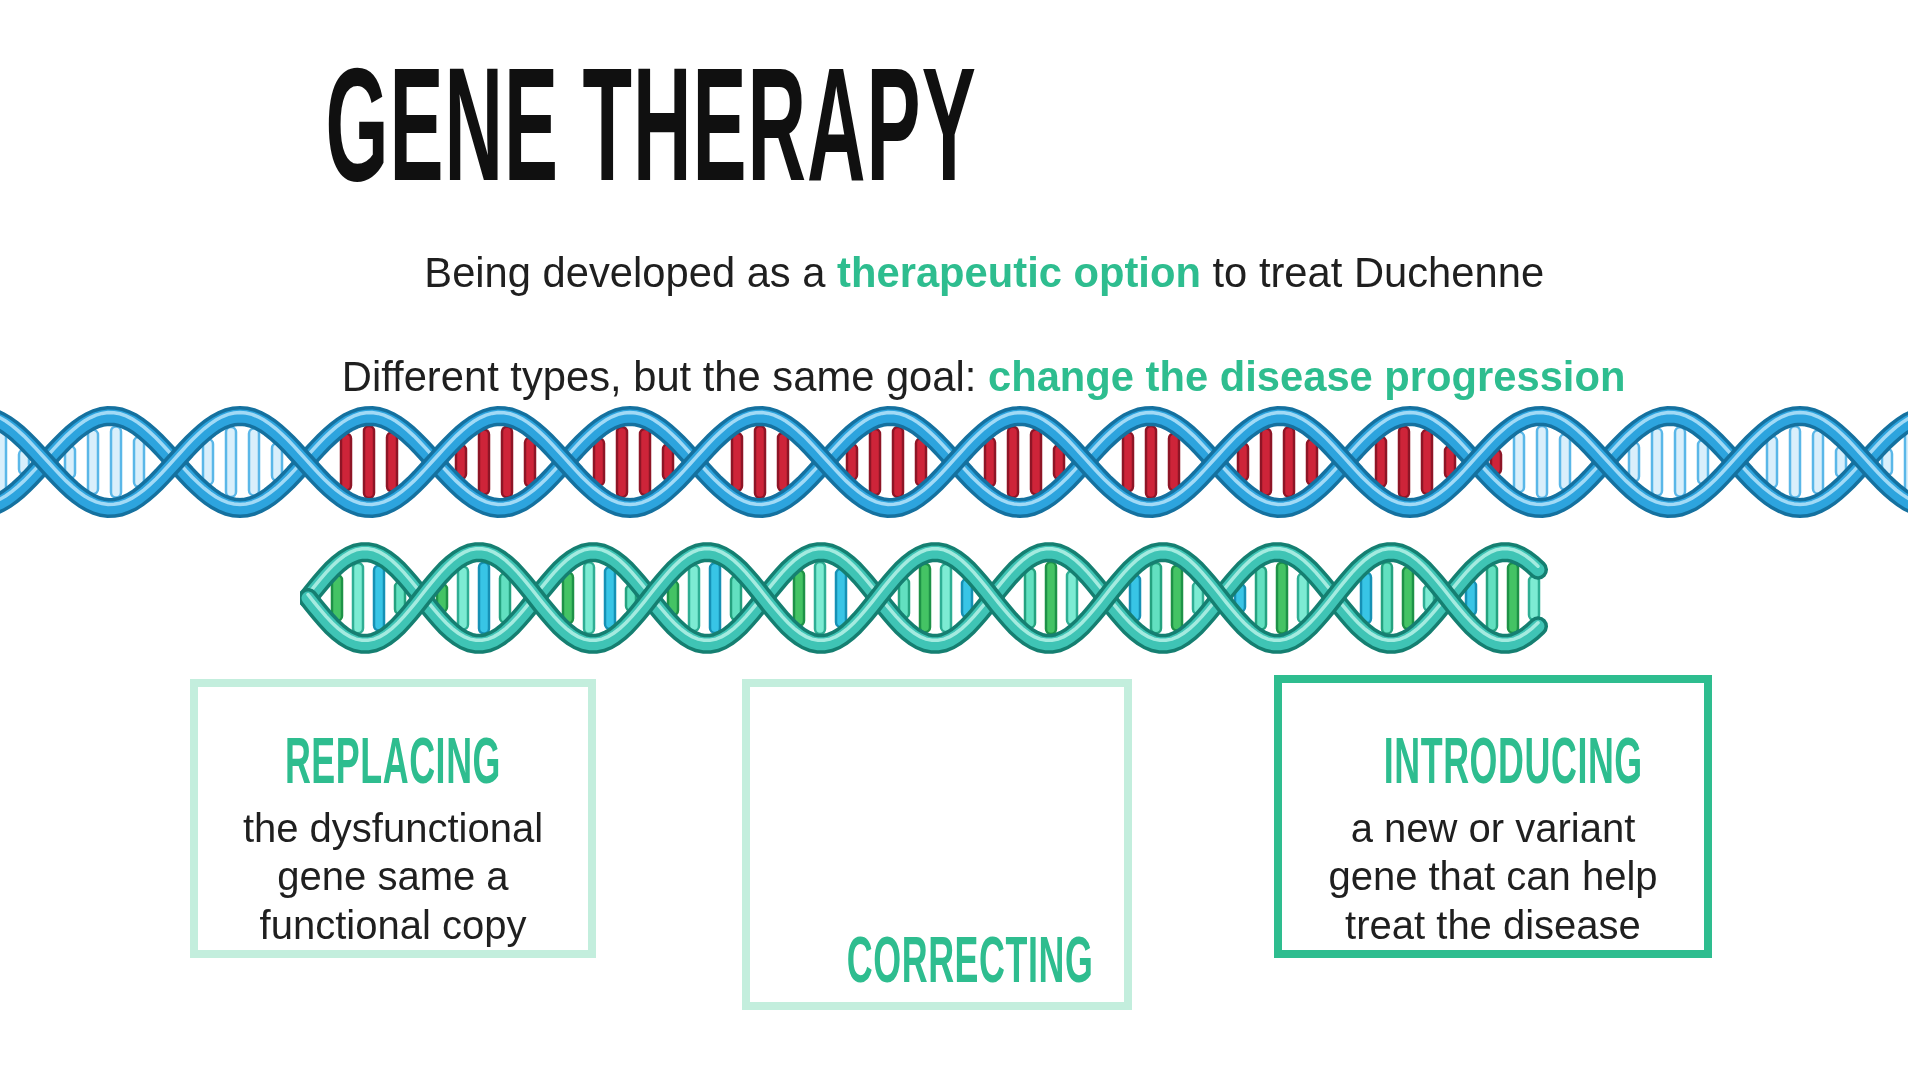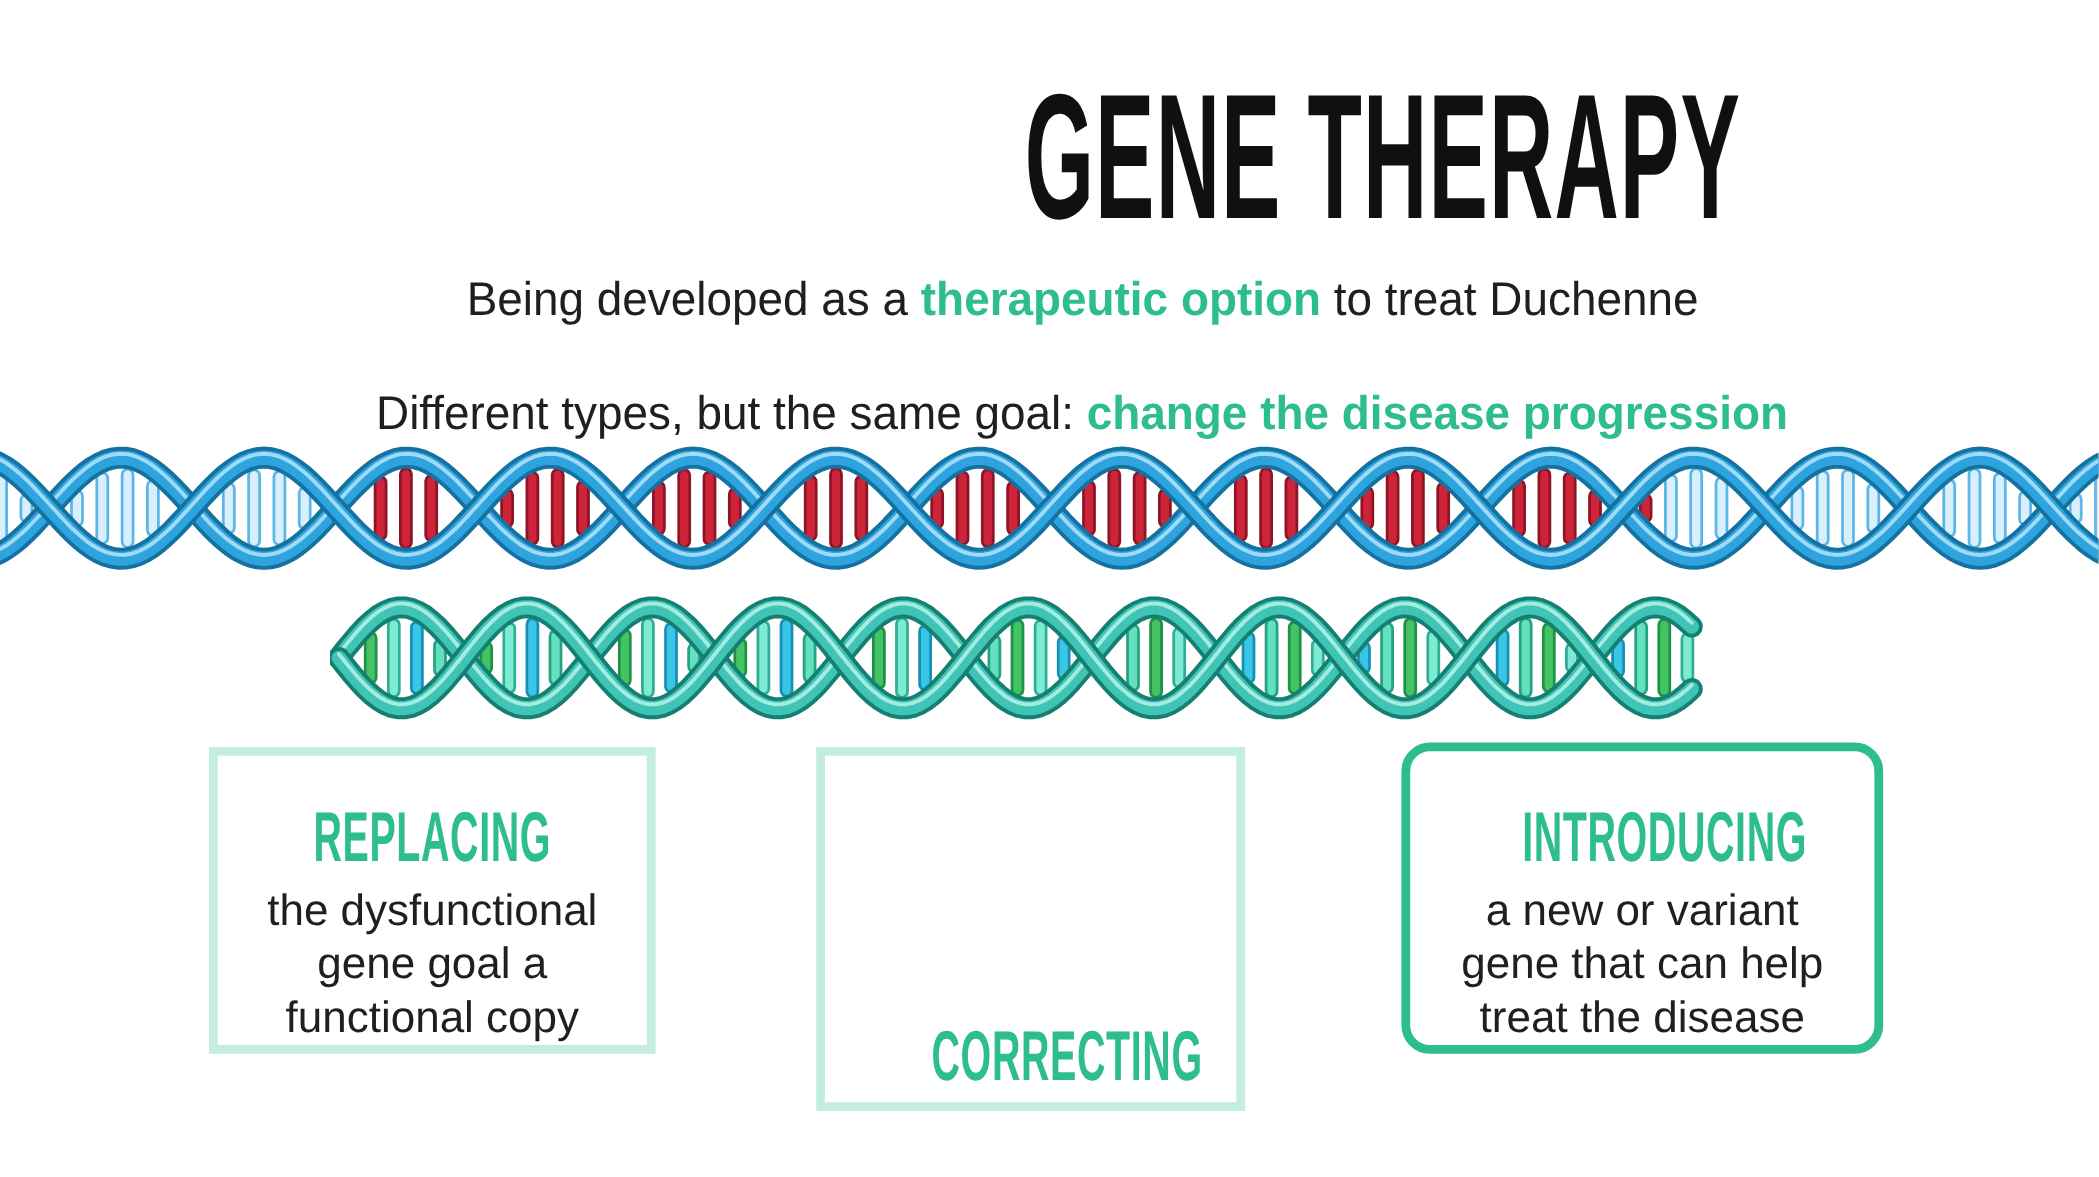--- a/index.html
+++ b/index.html
@@ -1,21 +1,21 @@
 <!DOCTYPE html>
 <html style="--accent-color: #2ebd8f; --border-light: #c3eedd; --title-color: #101010; --text-color: #1f1f1f;"><head>
 <meta charset="utf-8">
 <style>
   html,body{margin:0;padding:0;background:#ffffff;}
   .slide{
     position:relative;width:1908px;height:1070px;background:#ffffff;overflow:hidden;
     font-family:"Liberation Sans", sans-serif;
   }
   
-  .title-wrap{position:absolute;top:62px;left:0;width:100%;text-align:right;}
+  .title-wrap{position:absolute;top:43px;left:0;width:100%;text-align:left;}
   .title-text{
     display:inline-block;font-size:162px;line-height:1.0;font-weight:700;
     color:var(--title-color);transform:scaleX(.5);letter-spacing:2px;white-space:nowrap;
   }
   
   .subtitle{position:absolute;left:0;width:100%;text-align:center;font-size:43px;color:var(--text-color);padding-left:30px;}
   .subtitle .squeeze{display:inline-block;transform:scaleX(.97);white-space:nowrap;}
   .subtitle-1{top:248px;}
   .subtitle-2{top:328px;margin-top:24px;}
   .hl{color:var(--accent-color);font-weight:700;}
@@ -23,21 +23,21 @@
   .helix{position:absolute;display:block;}
   .helix-top{left:0;top:398px;}
   .helix-bottom{left:300px;top:534px;}
   
   .card{
     position:absolute;box-sizing:border-box;background:#ffffff;
     border:8px solid var(--border-light);
     display:flex;flex-direction:column;align-items:center;justify-content:flex-end;
     text-align:center;
   }
-  .card.strong{border-color:var(--accent-color);border-radius:26px;}
+  .card.strong{border-color:var(--accent-color);}
   .card-1{left:190px;top:679px;width:406px;height:279px;}
   .card-2{left:742px;top:679px;width:390px;height:331px;}
   .card-3{left:1274px;top:675px;width:438px;height:283px;}
   .card-heading{display:block;width:100%;text-align:center;line-height:1.05;margin-bottom:8px;}
   .card-heading > span{
     display:inline-block;font-size:64px;font-weight:700;color:var(--accent-color);
     transform:scaleX(.56);white-space:nowrap;letter-spacing:1px;
   }
   .card-body{
     font-size:40px;line-height:1.22;color:var(--text-color);
@@ -182,21 +182,21 @@
       <path d="M8.0,64.0L14.0,71.6L20.0,78.9L26.0,85.9L32.0,92.3L38.0,97.8L44.0,102.5L50.0,106.1L56.0,108.6L62.0,109.8L68.0,109.8L74.0,108.6L80.0,106.1L86.0,102.5L92.0,97.8L98.0,92.3L104.0,85.9L110.0,78.9L116.0,71.6L122.0,64.0L128.0,56.4L134.0,49.1L140.0,42.1L146.0,35.7L152.0,30.2L158.0,25.5L164.0,21.9L170.0,19.4L176.0,18.2L182.0,18.2L188.0,19.4L194.0,21.9L200.0,25.5L206.0,30.2L212.0,35.7L218.0,42.1L224.0,49.1L230.0,56.4L236.0,64.0L242.0,71.6L248.0,78.9L254.0,85.9L260.0,92.3L266.0,97.8L272.0,102.5L278.0,106.1L284.0,108.6L290.0,109.8L296.0,109.8L302.0,108.6L308.0,106.1L314.0,102.5L320.0,97.8L326.0,92.3L332.0,85.9L338.0,78.9L344.0,71.6L350.0,64.0L356.0,56.4L362.0,49.1L368.0,42.1L374.0,35.7L380.0,30.2L386.0,25.5L392.0,21.9L398.0,19.4L404.0,18.2L410.0,18.2L416.0,19.4L422.0,21.9L428.0,25.5L434.0,30.2L440.0,35.7L446.0,42.1L452.0,49.1L458.0,56.4L464.0,64.0L470.0,71.6L476.0,78.9L482.0,85.9L488.0,92.3L494.0,97.8L500.0,102.5L506.0,106.1L512.0,108.6L518.0,109.8L524.0,109.8L530.0,108.6L536.0,106.1L542.0,102.5L548.0,97.8L554.0,92.3L560.0,85.9L566.0,78.9L572.0,71.6L578.0,64.0L584.0,56.4L590.0,49.1L596.0,42.1L602.0,35.7L608.0,30.2L614.0,25.5L620.0,21.9L626.0,19.4L632.0,18.2L638.0,18.2L644.0,19.4L650.0,21.9L656.0,25.5L662.0,30.2L668.0,35.7L674.0,42.1L680.0,49.1L686.0,56.4L692.0,64.0L698.0,71.6L704.0,78.9L710.0,85.9L716.0,92.3L722.0,97.8L728.0,102.5L734.0,106.1L740.0,108.6L746.0,109.8L752.0,109.8L758.0,108.6L764.0,106.1L770.0,102.5L776.0,97.8L782.0,92.3L788.0,85.9L794.0,78.9L800.0,71.6L806.0,64.0L812.0,56.4L818.0,49.1L824.0,42.1L830.0,35.7L836.0,30.2L842.0,25.5L848.0,21.9L854.0,19.4L860.0,18.2L866.0,18.2L872.0,19.4L878.0,21.9L884.0,25.5L890.0,30.2L896.0,35.7L902.0,42.1L908.0,49.1L914.0,56.4L920.0,64.0L926.0,71.6L932.0,78.9L938.0,85.9L944.0,92.3L950.0,97.8L956.0,102.5L962.0,106.1L968.0,108.6L974.0,109.8L980.0,109.8L986.0,108.6L992.0,106.1L998.0,102.5L1004.0,97.8L1010.0,92.3L1016.0,85.9L1022.0,78.9L1028.0,71.6L1034.0,64.0L1040.0,56.4L1046.0,49.1L1052.0,42.1L1058.0,35.7L1064.0,30.2L1070.0,25.5L1076.0,21.9L1082.0,19.4L1088.0,18.2L1094.0,18.2L1100.0,19.4L1106.0,21.9L1112.0,25.5L1118.0,30.2L1124.0,35.7L1130.0,42.1L1136.0,49.1L1142.0,56.4L1148.0,64.0L1154.0,71.6L1160.0,78.9L1166.0,85.9L1172.0,92.3L1178.0,97.8L1184.0,102.5L1190.0,106.1L1196.0,108.6L1202.0,109.8L1208.0,109.8L1214.0,108.6L1220.0,106.1L1226.0,102.5L1232.0,97.8L1238.0,92.3" fill="none" stroke="#157f71" stroke-width="20" stroke-linecap="round"></path>
       <path d="M8.0,64.0L14.0,71.6L20.0,78.9L26.0,85.9L32.0,92.3L38.0,97.8L44.0,102.5L50.0,106.1L56.0,108.6L62.0,109.8L68.0,109.8L74.0,108.6L80.0,106.1L86.0,102.5L92.0,97.8L98.0,92.3L104.0,85.9L110.0,78.9L116.0,71.6L122.0,64.0L128.0,56.4L134.0,49.1L140.0,42.1L146.0,35.7L152.0,30.2L158.0,25.5L164.0,21.9L170.0,19.4L176.0,18.2L182.0,18.2L188.0,19.4L194.0,21.9L200.0,25.5L206.0,30.2L212.0,35.7L218.0,42.1L224.0,49.1L230.0,56.4L236.0,64.0L242.0,71.6L248.0,78.9L254.0,85.9L260.0,92.3L266.0,97.8L272.0,102.5L278.0,106.1L284.0,108.6L290.0,109.8L296.0,109.8L302.0,108.6L308.0,106.1L314.0,102.5L320.0,97.8L326.0,92.3L332.0,85.9L338.0,78.9L344.0,71.6L350.0,64.0L356.0,56.4L362.0,49.1L368.0,42.1L374.0,35.7L380.0,30.2L386.0,25.5L392.0,21.9L398.0,19.4L404.0,18.2L410.0,18.2L416.0,19.4L422.0,21.9L428.0,25.5L434.0,30.2L440.0,35.7L446.0,42.1L452.0,49.1L458.0,56.4L464.0,64.0L470.0,71.6L476.0,78.9L482.0,85.9L488.0,92.3L494.0,97.8L500.0,102.5L506.0,106.1L512.0,108.6L518.0,109.8L524.0,109.8L530.0,108.6L536.0,106.1L542.0,102.5L548.0,97.8L554.0,92.3L560.0,85.9L566.0,78.9L572.0,71.6L578.0,64.0L584.0,56.4L590.0,49.1L596.0,42.1L602.0,35.7L608.0,30.2L614.0,25.5L620.0,21.9L626.0,19.4L632.0,18.2L638.0,18.2L644.0,19.4L650.0,21.9L656.0,25.5L662.0,30.2L668.0,35.7L674.0,42.1L680.0,49.1L686.0,56.4L692.0,64.0L698.0,71.6L704.0,78.9L710.0,85.9L716.0,92.3L722.0,97.8L728.0,102.5L734.0,106.1L740.0,108.6L746.0,109.8L752.0,109.8L758.0,108.6L764.0,106.1L770.0,102.5L776.0,97.8L782.0,92.3L788.0,85.9L794.0,78.9L800.0,71.6L806.0,64.0L812.0,56.4L818.0,49.1L824.0,42.1L830.0,35.7L836.0,30.2L842.0,25.5L848.0,21.9L854.0,19.4L860.0,18.2L866.0,18.2L872.0,19.4L878.0,21.9L884.0,25.5L890.0,30.2L896.0,35.7L902.0,42.1L908.0,49.1L914.0,56.4L920.0,64.0L926.0,71.6L932.0,78.9L938.0,85.9L944.0,92.3L950.0,97.8L956.0,102.5L962.0,106.1L968.0,108.6L974.0,109.8L980.0,109.8L986.0,108.6L992.0,106.1L998.0,102.5L1004.0,97.8L1010.0,92.3L1016.0,85.9L1022.0,78.9L1028.0,71.6L1034.0,64.0L1040.0,56.4L1046.0,49.1L1052.0,42.1L1058.0,35.7L1064.0,30.2L1070.0,25.5L1076.0,21.9L1082.0,19.4L1088.0,18.2L1094.0,18.2L1100.0,19.4L1106.0,21.9L1112.0,25.5L1118.0,30.2L1124.0,35.7L1130.0,42.1L1136.0,49.1L1142.0,56.4L1148.0,64.0L1154.0,71.6L1160.0,78.9L1166.0,85.9L1172.0,92.3L1178.0,97.8L1184.0,102.5L1190.0,106.1L1196.0,108.6L1202.0,109.8L1208.0,109.8L1214.0,108.6L1220.0,106.1L1226.0,102.5L1232.0,97.8L1238.0,92.3" fill="none" stroke="#3fc4b5" stroke-width="13" stroke-linecap="round"></path>
       <path d="M8.0,60.5L14.0,68.1L20.0,75.4L26.0,82.4L32.0,88.8L38.0,94.3L44.0,99.0L50.0,102.6L56.0,105.1L62.0,106.3L68.0,106.3L74.0,105.1L80.0,102.6L86.0,99.0L92.0,94.3L98.0,88.8L104.0,82.4L110.0,75.4L116.0,68.1L122.0,60.5L128.0,52.9L134.0,45.6L140.0,38.6L146.0,32.2L152.0,26.7L158.0,22.0L164.0,18.4L170.0,15.9L176.0,14.7L182.0,14.7L188.0,15.9L194.0,18.4L200.0,22.0L206.0,26.7L212.0,32.2L218.0,38.6L224.0,45.6L230.0,52.9L236.0,60.5L242.0,68.1L248.0,75.4L254.0,82.4L260.0,88.8L266.0,94.3L272.0,99.0L278.0,102.6L284.0,105.1L290.0,106.3L296.0,106.3L302.0,105.1L308.0,102.6L314.0,99.0L320.0,94.3L326.0,88.8L332.0,82.4L338.0,75.4L344.0,68.1L350.0,60.5L356.0,52.9L362.0,45.6L368.0,38.6L374.0,32.2L380.0,26.7L386.0,22.0L392.0,18.4L398.0,15.9L404.0,14.7L410.0,14.7L416.0,15.9L422.0,18.4L428.0,22.0L434.0,26.7L440.0,32.2L446.0,38.6L452.0,45.6L458.0,52.9L464.0,60.5L470.0,68.1L476.0,75.4L482.0,82.4L488.0,88.8L494.0,94.3L500.0,99.0L506.0,102.6L512.0,105.1L518.0,106.3L524.0,106.3L530.0,105.1L536.0,102.6L542.0,99.0L548.0,94.3L554.0,88.8L560.0,82.4L566.0,75.4L572.0,68.1L578.0,60.5L584.0,52.9L590.0,45.6L596.0,38.6L602.0,32.2L608.0,26.7L614.0,22.0L620.0,18.4L626.0,15.9L632.0,14.7L638.0,14.7L644.0,15.9L650.0,18.4L656.0,22.0L662.0,26.7L668.0,32.2L674.0,38.6L680.0,45.6L686.0,52.9L692.0,60.5L698.0,68.1L704.0,75.4L710.0,82.4L716.0,88.8L722.0,94.3L728.0,99.0L734.0,102.6L740.0,105.1L746.0,106.3L752.0,106.3L758.0,105.1L764.0,102.6L770.0,99.0L776.0,94.3L782.0,88.8L788.0,82.4L794.0,75.4L800.0,68.1L806.0,60.5L812.0,52.9L818.0,45.6L824.0,38.6L830.0,32.2L836.0,26.7L842.0,22.0L848.0,18.4L854.0,15.9L860.0,14.7L866.0,14.7L872.0,15.9L878.0,18.4L884.0,22.0L890.0,26.7L896.0,32.2L902.0,38.6L908.0,45.6L914.0,52.9L920.0,60.5L926.0,68.1L932.0,75.4L938.0,82.4L944.0,88.8L950.0,94.3L956.0,99.0L962.0,102.6L968.0,105.1L974.0,106.3L980.0,106.3L986.0,105.1L992.0,102.6L998.0,99.0L1004.0,94.3L1010.0,88.8L1016.0,82.4L1022.0,75.4L1028.0,68.1L1034.0,60.5L1040.0,52.9L1046.0,45.6L1052.0,38.6L1058.0,32.2L1064.0,26.7L1070.0,22.0L1076.0,18.4L1082.0,15.9L1088.0,14.7L1094.0,14.7L1100.0,15.9L1106.0,18.4L1112.0,22.0L1118.0,26.7L1124.0,32.2L1130.0,38.6L1136.0,45.6L1142.0,52.9L1148.0,60.5L1154.0,68.1L1160.0,75.4L1166.0,82.4L1172.0,88.8L1178.0,94.3L1184.0,99.0L1190.0,102.6L1196.0,105.1L1202.0,106.3L1208.0,106.3L1214.0,105.1L1220.0,102.6L1226.0,99.0L1232.0,94.3L1238.0,88.8" fill="none" stroke="#aff0e4" stroke-width="3.5" stroke-linecap="round" opacity="0.9"></path>
     </svg>
 
   <div class="card card-1">
     <span class="card-heading">
       <span>REPLACING</span>
     </span>
     <div class="card-body">the dysfunctional
-gene goal a
+gene same a
 functional copy</div>
   </div>
 
   <div class="card card-2">
     <span class="card-heading">
       <span>CORRECTING</span>
     </span>
   </div>
 
   <div class="card card-3 strong">

